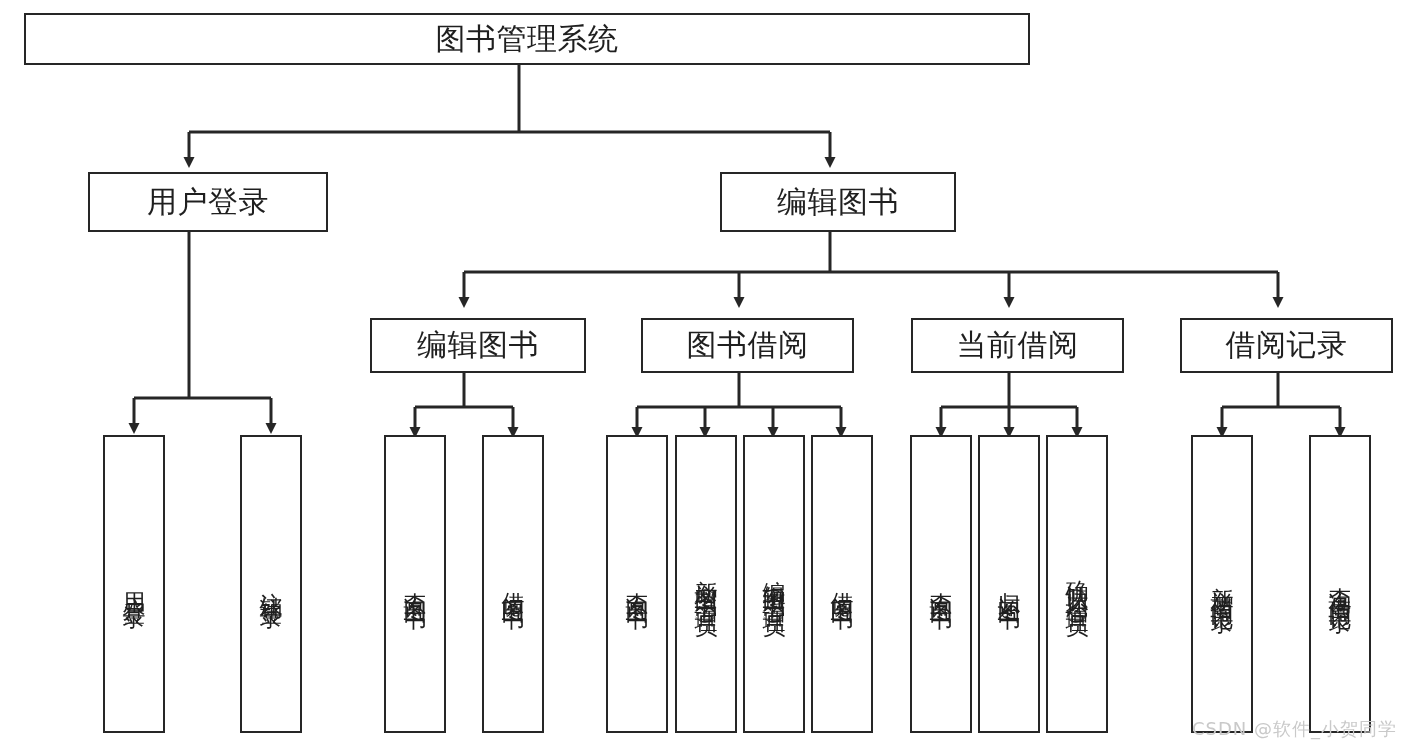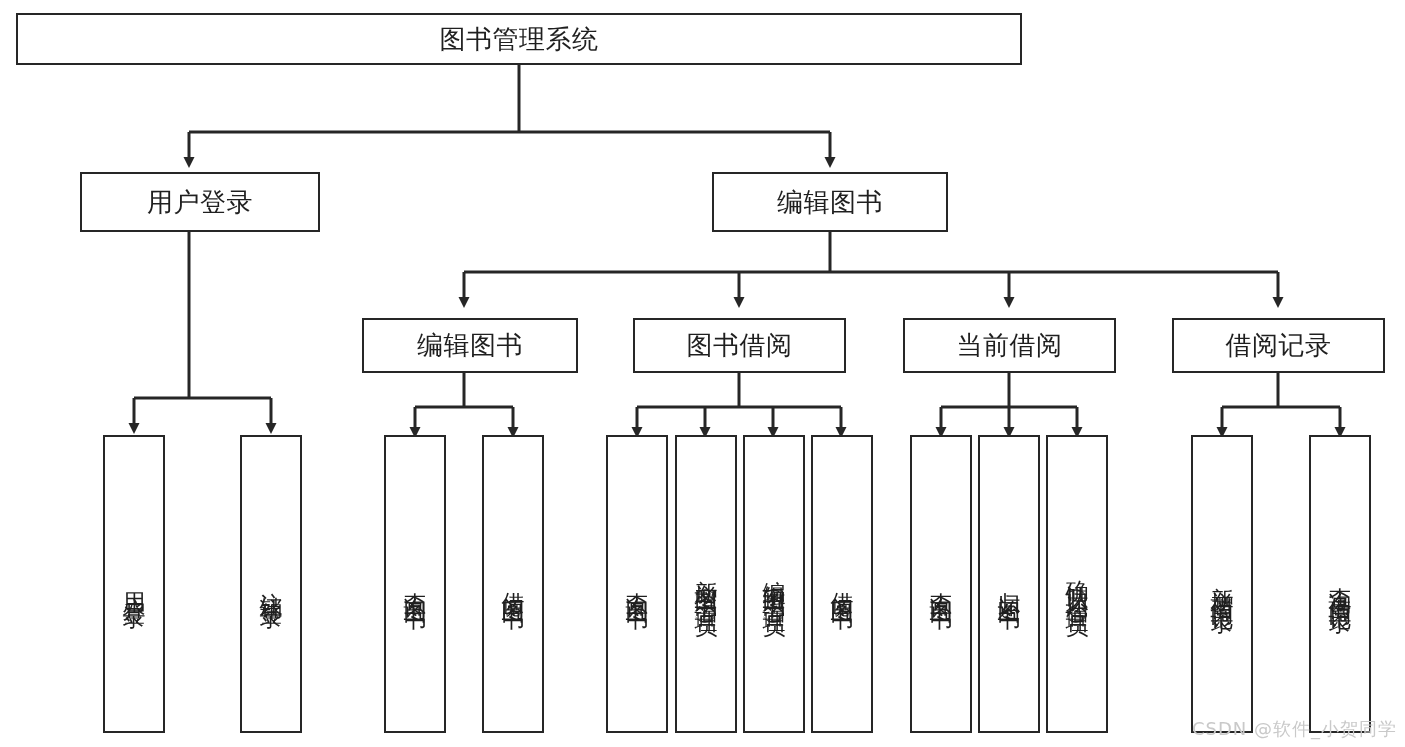--- a/index.html
+++ b/index.html
@@ -27,22 +27,23 @@
     position: absolute;
     box-sizing: border-box;
     border: 2px solid #262626;
     background: #ffffff;
     display: flex;
     align-items: center;
     justify-content: center;
     color: #1f1f1f;
   }
   .node.horiz {
-    font-size: 26px;
+    font-size: 30px;
     letter-spacing: 0.5px;
+    margin-left: 8px;
   }
   .node.vert {
     writing-mode: vertical-rl;
     text-orientation: upright;
     font-size: 23px;
     letter-spacing: 5px;
     line-height: 1;
     padding: 6px 0;
     white-space: nowrap;
   }

